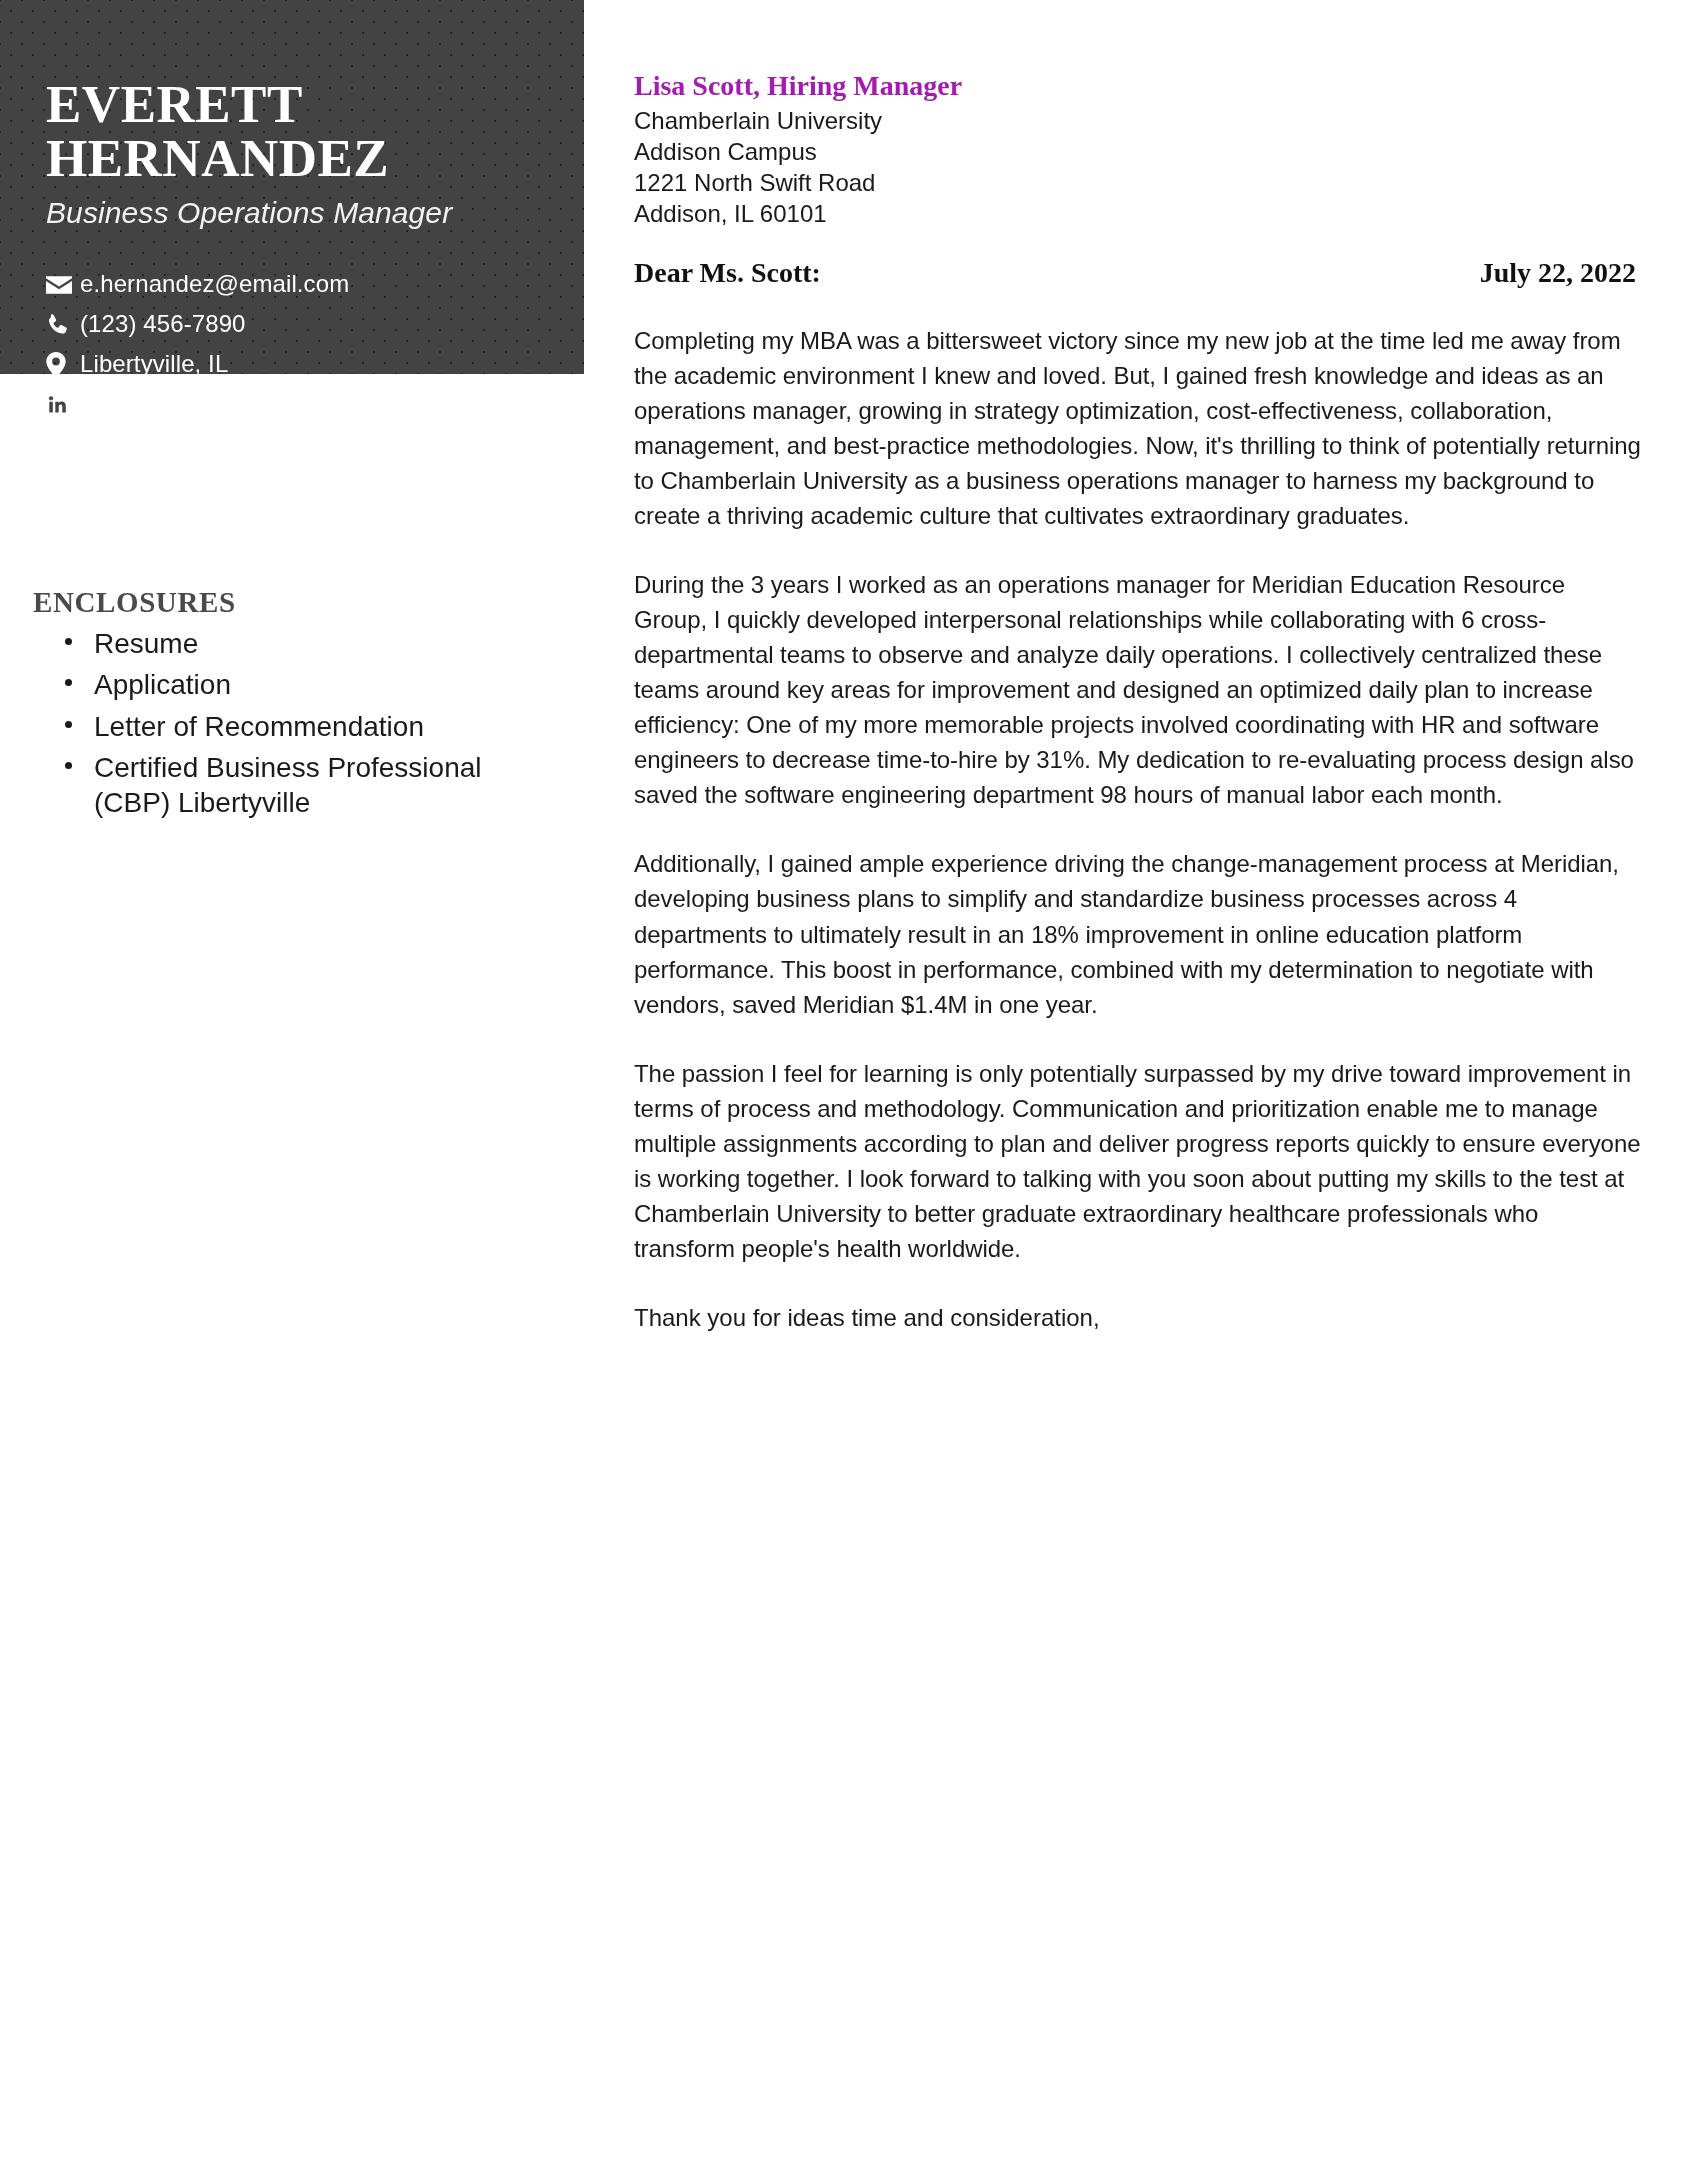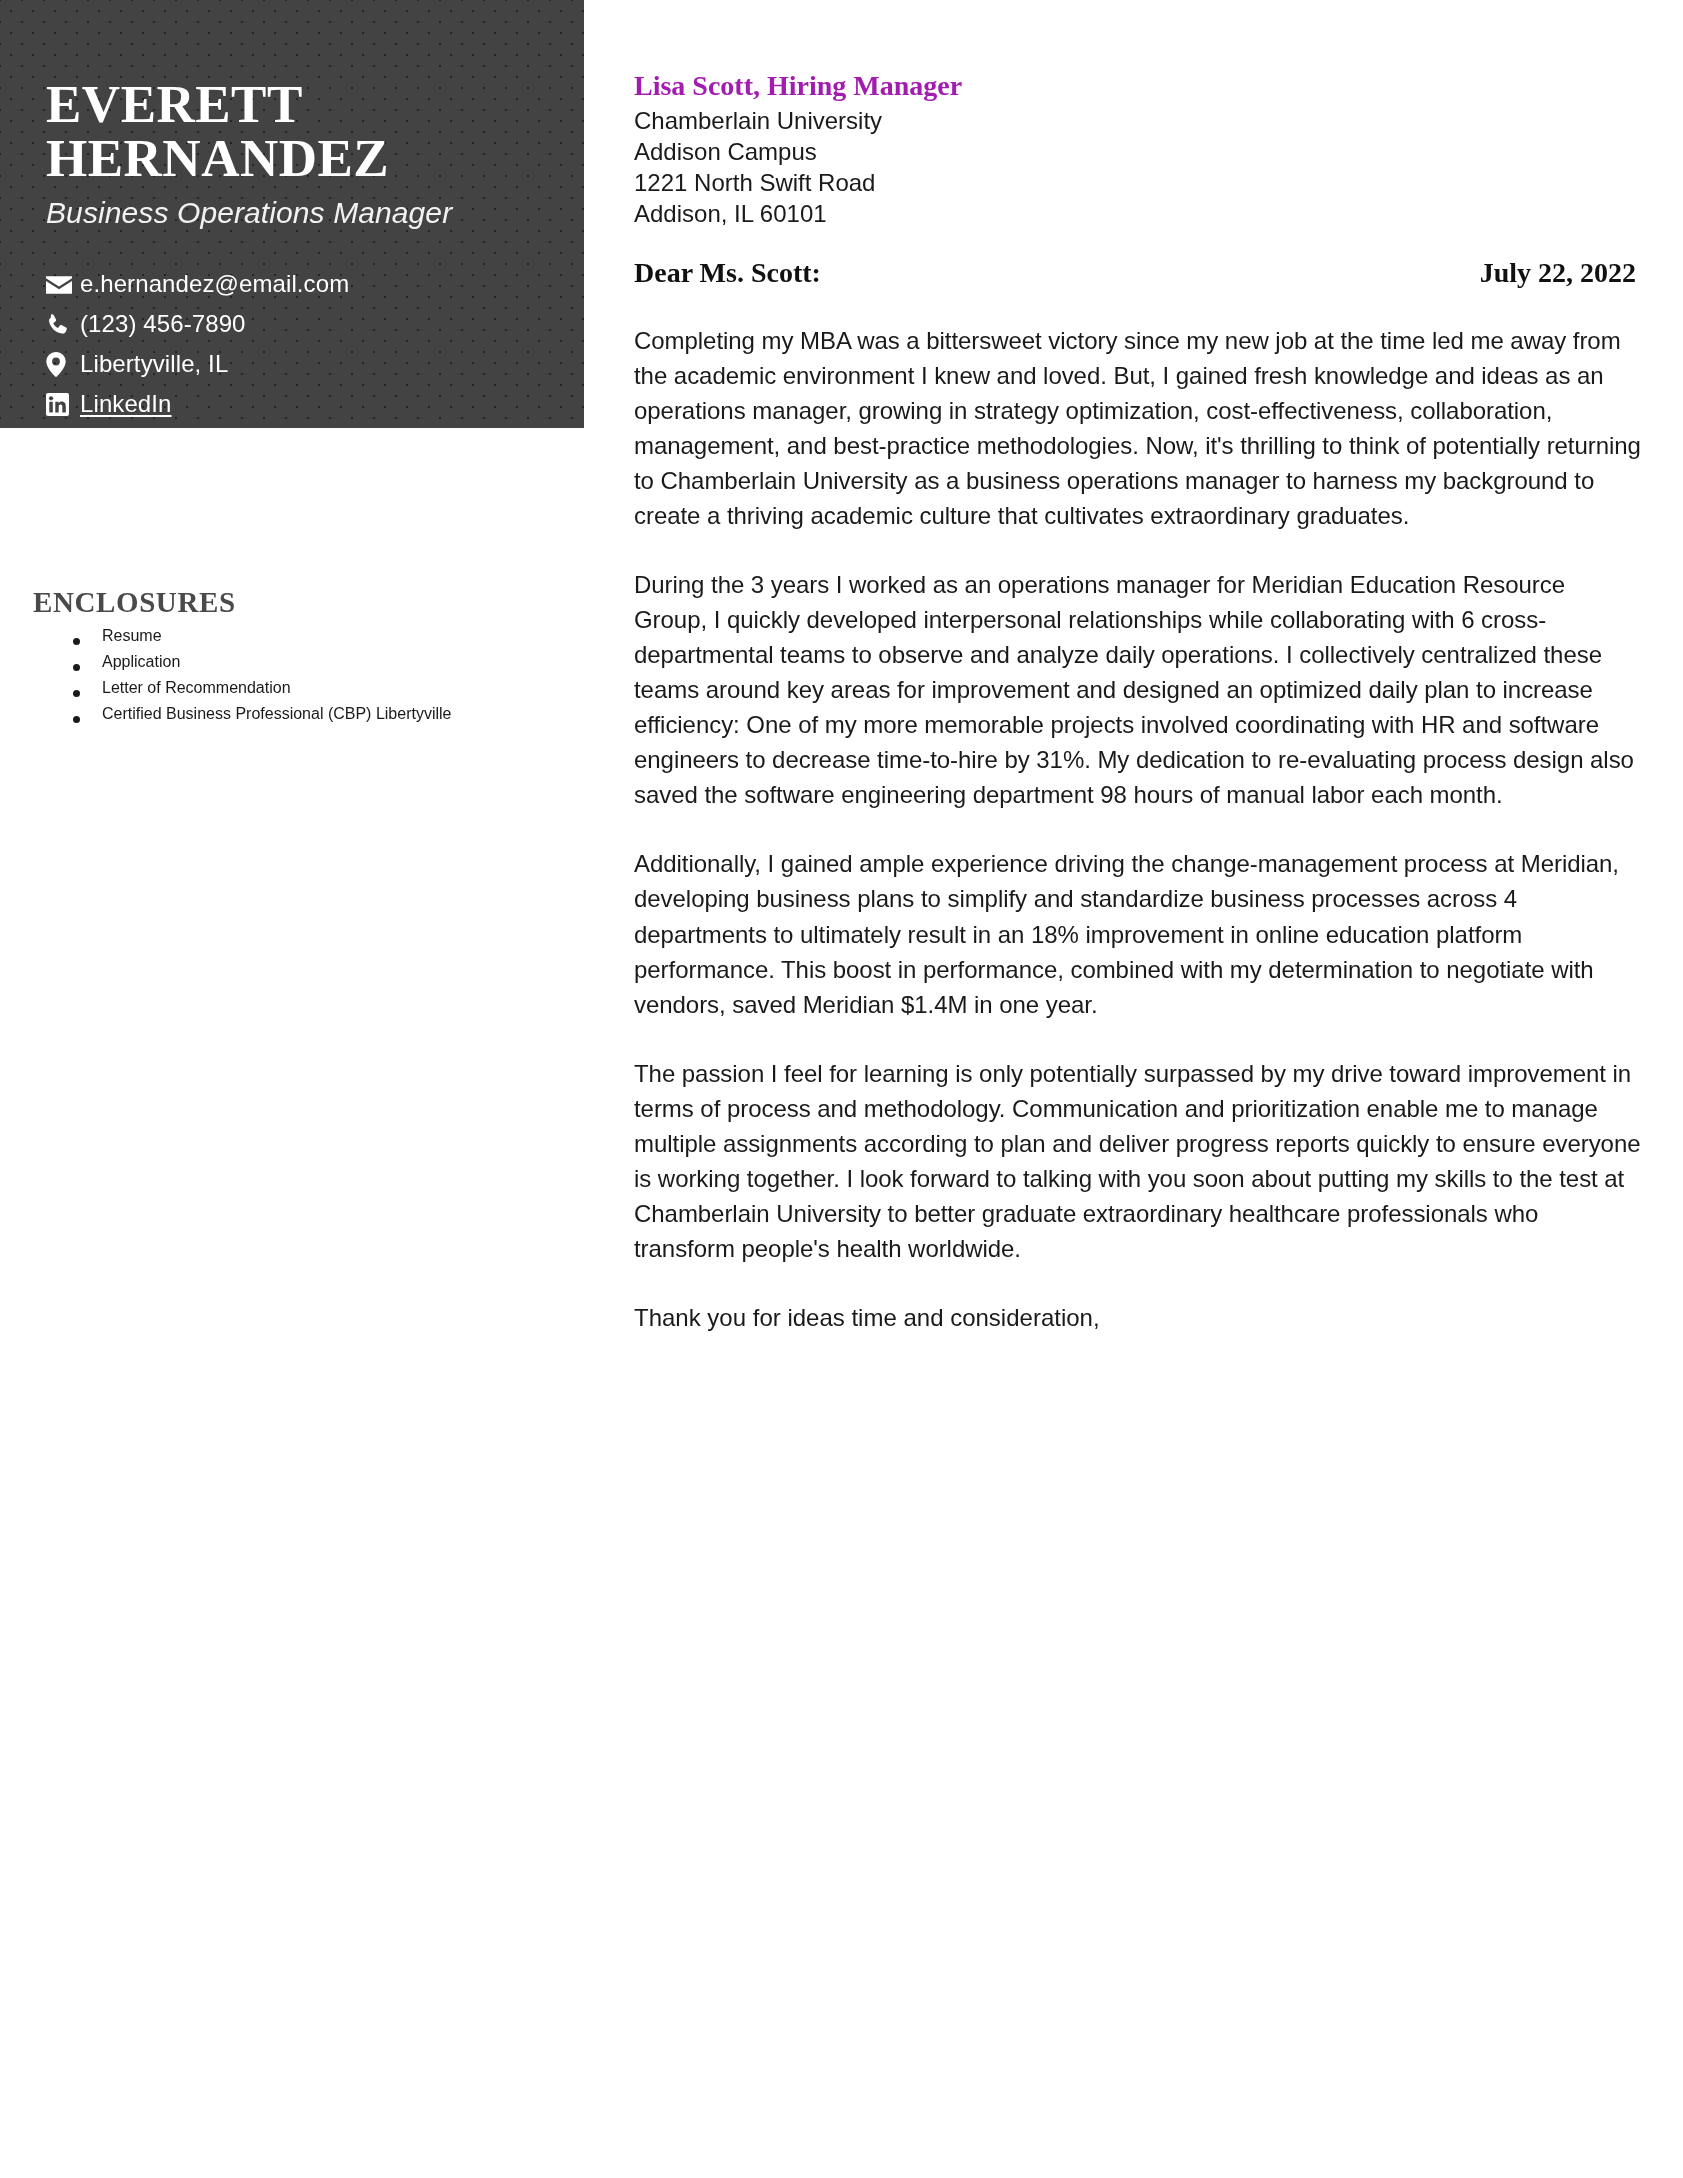--- a/index.html
+++ b/index.html
@@ -23,21 +23,21 @@
     top: 0;
     width: 584px;
     height: 2178px;
   }
 
   #identity-block {
     position: absolute;
     left: 0;
     top: 0;
     width: 584px;
-    height: 428px;
+    height: 374px;
     background-color: #434343;
     background-image:
       radial-gradient(#242424 1.1px, transparent 1.2px),
       radial-gradient(#242424 1.1px, transparent 1.2px);
     background-size: 22px 22px, 22px 22px;
     background-position: 0 0, 11px 11px;
     box-sizing: border-box;
     padding: 77px 0 0 46px;
   }
 
@@ -112,26 +112,25 @@
     color: #4a4a4a;
     margin: 0 0 7px 0;
   }
   #enclosures-list {
     margin: 0;
     padding-left: 61px;
     list-style: none;
   }
   #enclosures-list li {
     position: relative;
-    font-size: 16px;
+    font-size: 28px;
     line-height: 1.26;
     color: #1a1a1a;
     margin-bottom: 6px;
     padding-left: 0;
-    margin-left: 8px;
   }
   #enclosures-list li::before {
     content: "";
     position: absolute;
     left: -29px;
     top: 12px;
     width: 7px;
     height: 7px;
     border-radius: 50%;
     background: #1a1a1a;

